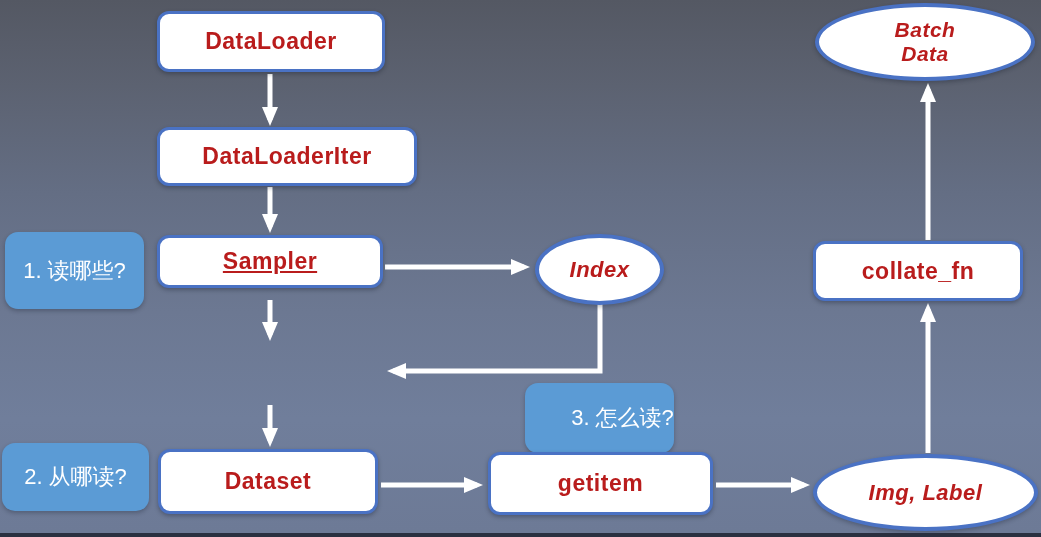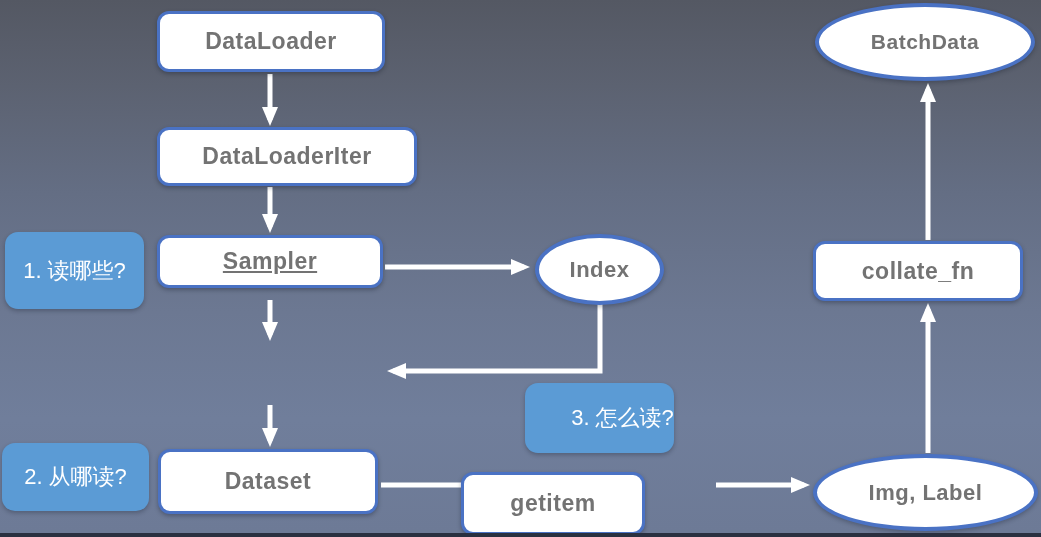--- a/index.html
+++ b/index.html
@@ -32,58 +32,59 @@
     left: 0; top: 0;
     width: 1041px; height: 537px;
   }
   .node {
     position: absolute;
     display: flex;
     align-items: center;
     justify-content: center;
     text-align: center;
     background: #ffffff;
-    color: #737373;
+    color: #b91c1c;
     font-weight: bold;
     font-size: 23px;
     letter-spacing: 0.5px;
     box-sizing: border-box;
   }
   .box {
     border: 3px solid #4a72c4;
     border-radius: 12px;
     box-shadow: 0 2px 4px rgba(20,25,40,0.35);
   }
   .ellipse {
     border: 4px solid #4a72c4;
     border-radius: 50%;
     box-shadow: 0 2px 4px rgba(20,25,40,0.30);
-    flex-direction: row;
+    flex-direction: column;
     line-height: 1.15;
+    font-style: italic;
   }
   .annot {
     position: absolute;
     display: flex;
     align-items: center;
     justify-content: center;
     background: #5b9bd5;
     color: #ffffff;
     font-size: 22px;
     border-radius: 13px;
     box-shadow: 0 2px 4px rgba(20,25,40,0.30);
     box-sizing: border-box;
   }
 
   
   .n-dataloader      { left: 157px; top: 11px;  width: 228px; height: 61px; }
   .n-dataloaderiter  { left: 157px; top: 127px; width: 260px; height: 59px; }
   .n-sampler         { left: 157px; top: 235px; width: 226px; height: 53px; text-decoration: underline; }
   .n-datasetfetcher  { left: 157px; top: 343px; width: 226px; height: 60px; }
   .n-dataset         { left: 158px; top: 449px; width: 220px; height: 65px; }
-  .n-getitem         { left: 461px; top: 452px; width: 184px; height: 63px; margin-top: 20px; }
+  .n-getitem         { left: 488px; top: 452px; width: 225px; height: 63px; }
   .n-collatefn       { left: 813px; top: 241px; width: 210px; height: 60px; }
   .n-index           { left: 535px; top: 234px; width: 129px; height: 71px; font-size: 22px; }
   .n-batchdata       { left: 815px; top: 3px;   width: 220px; height: 78px; font-size: 21px; }
   .n-imglabel        { left: 813px; top: 454px; width: 225px; height: 77px; font-size: 22px; }
   .a-q1              { left: 5px;   top: 232px; width: 139px; height: 77px; }
   .a-q2              { left: 2px;   top: 443px; width: 147px; height: 68px; }
   .a-q3              { left: 525px; top: 383px; width: 149px; height: 70px; padding-left: 46px; }
 </style>
 </head>
 <body>

